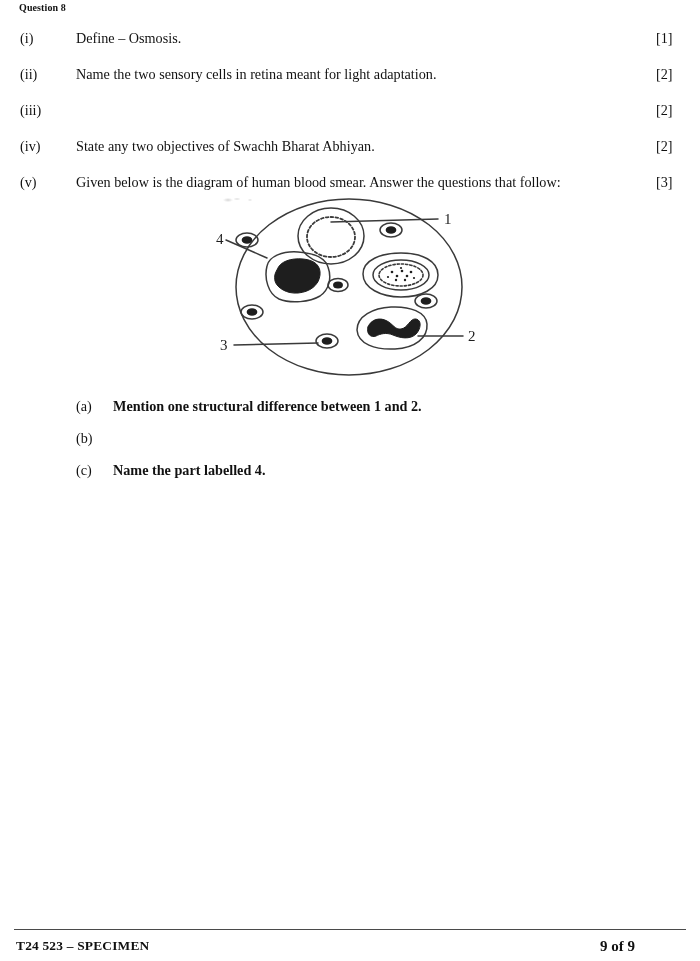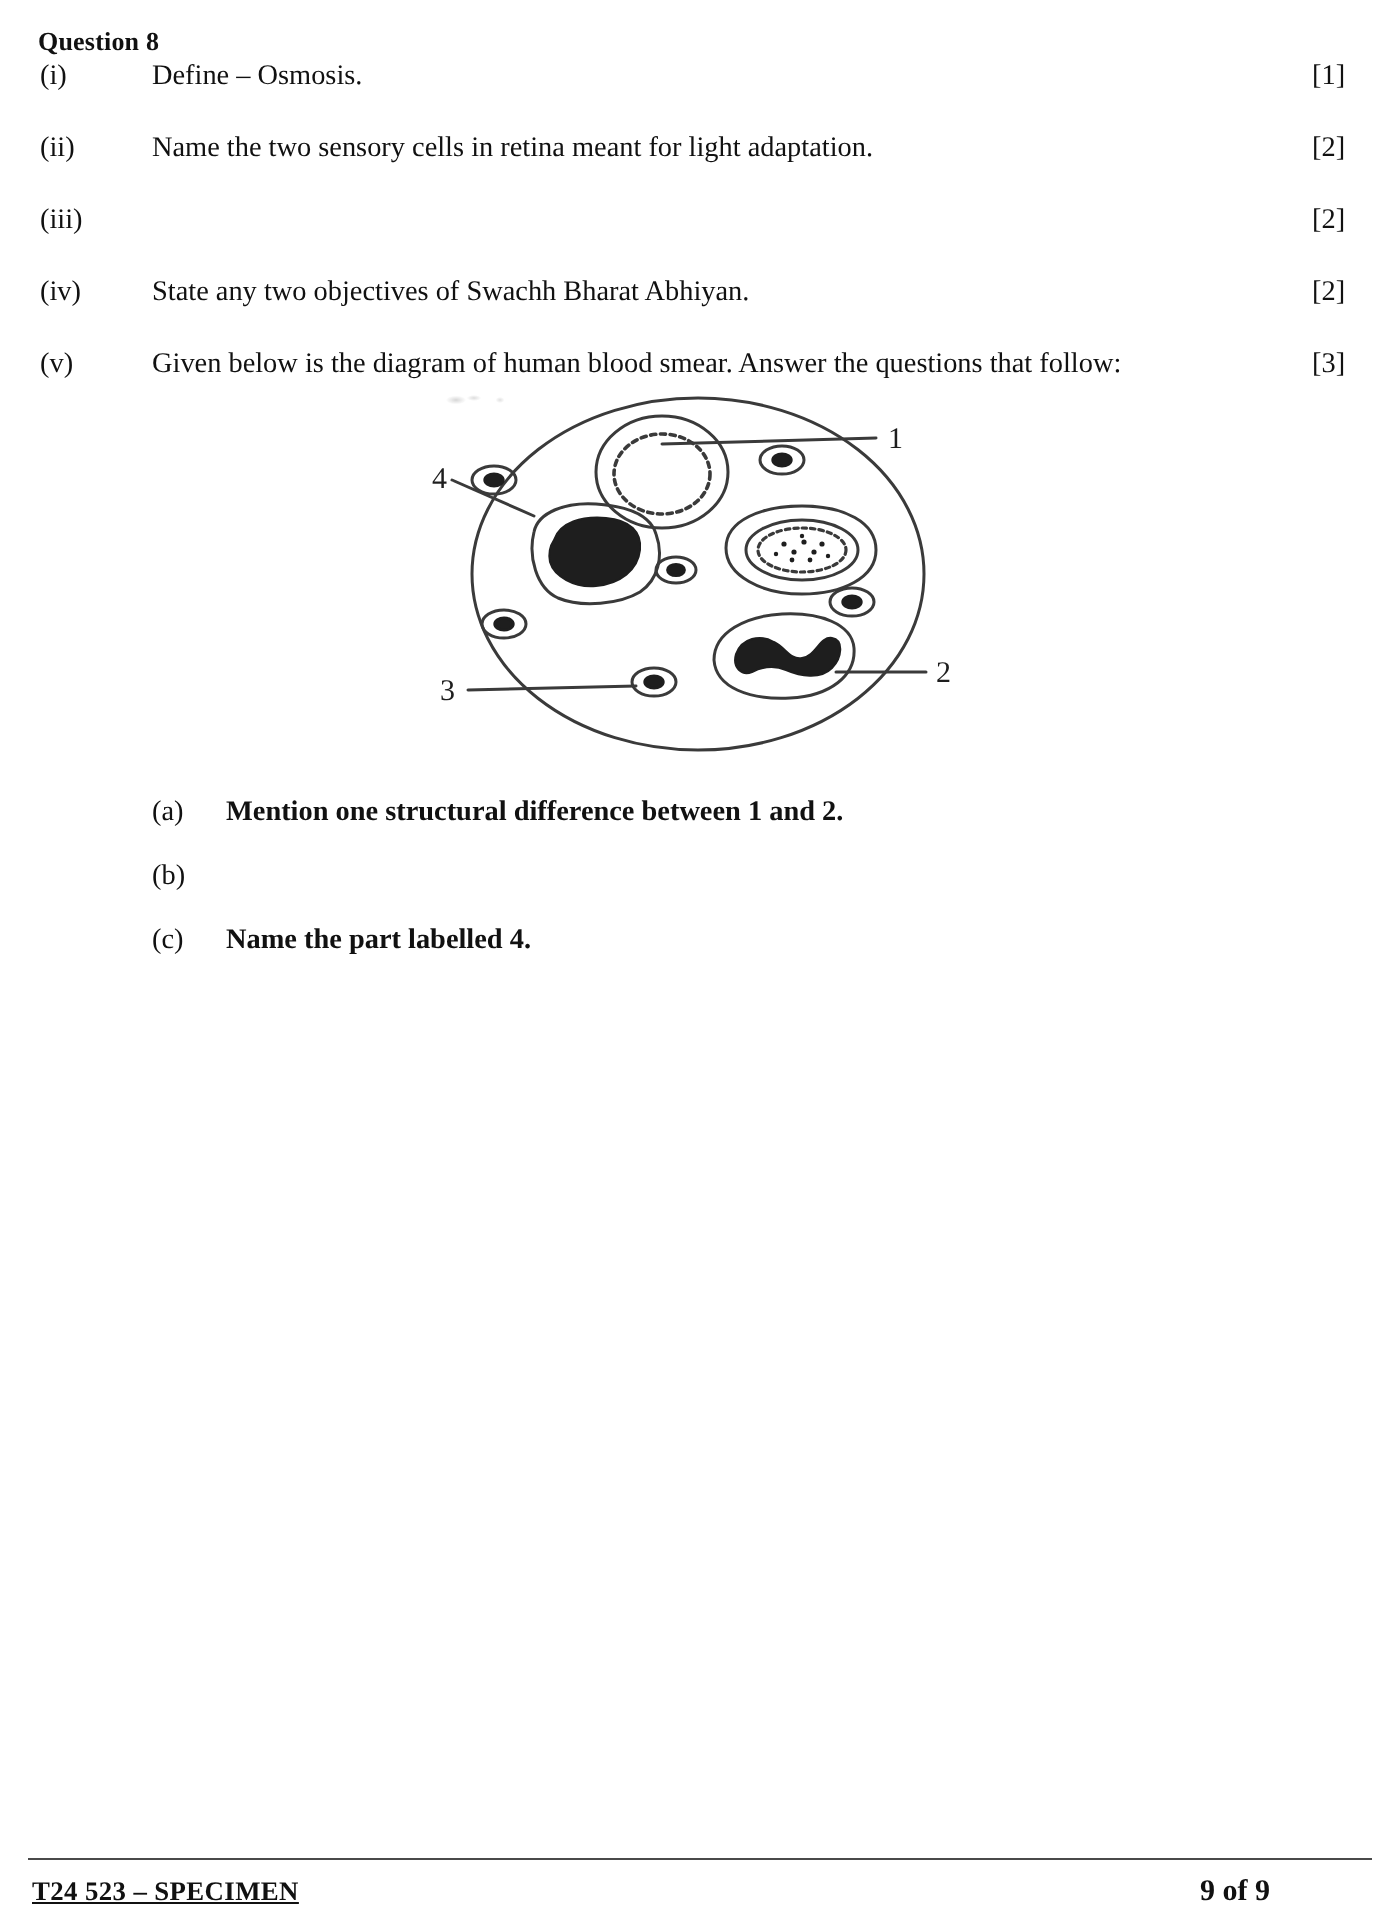--- a/index.html
+++ b/index.html
@@ -19,24 +19,23 @@
   .page {
     position: absolute;
     inset: 0;
   }
 
   
   .q-heading {
     position: absolute;
     left: 19px;
     top: 2px;
-    font-size: 13px;
+    font-size: 10px;
     font-weight: bold;
     letter-spacing: 0.1px;
-    margin-top: 11px;
   }
 
   
   .q-row {
     position: absolute;
     left: 0;
     width: 700px;
     height: 20px;
     font-size: 14.2px;
   }
@@ -115,21 +114,20 @@
     height: 0;
     border-top: 1.6px solid #4a4a4a;
   }
   .footer-left {
     position: absolute;
     left: 16px;
     top: 938px;
     font-size: 13.4px;
     font-weight: bold;
     letter-spacing: 0.2px;
-    text-decoration: underline;
   }
   .footer-right {
     position: absolute;
     left: 600px;
     top: 938px;
     width: 86px;
     text-align: left;
     font-size: 15px;
     font-weight: bold;
   }

